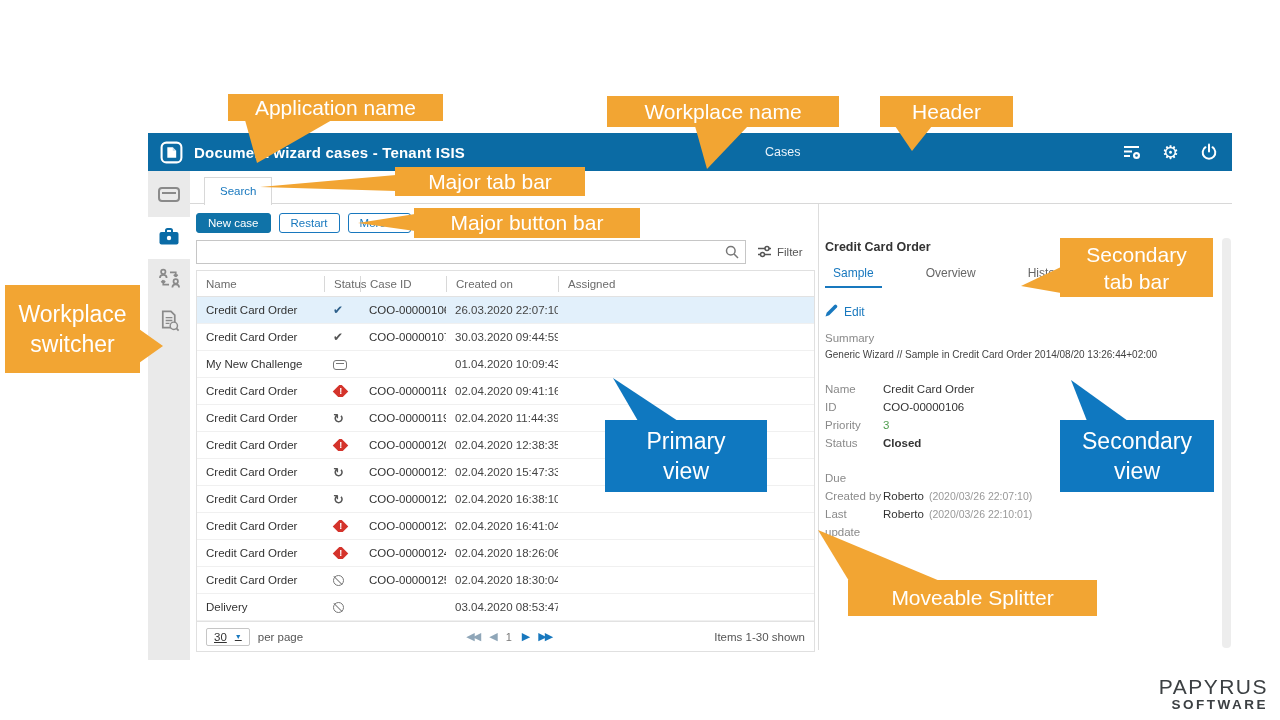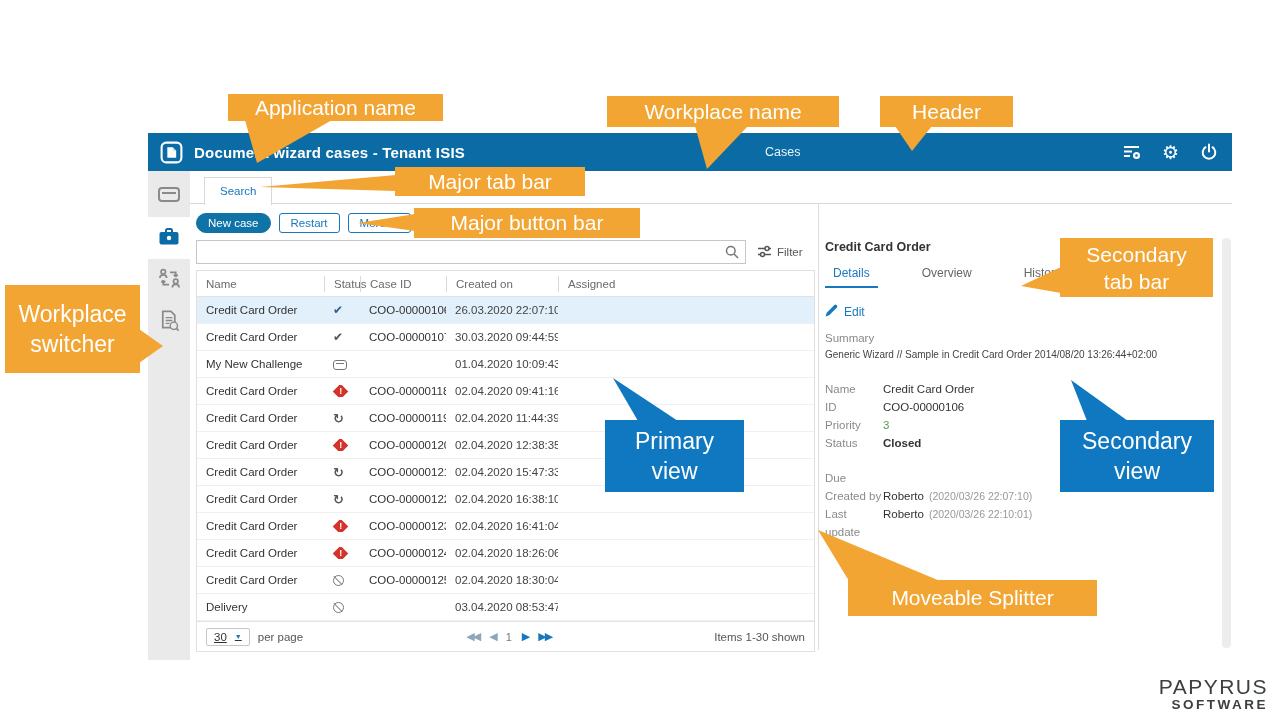--- a/index.html
+++ b/index.html
@@ -32,21 +32,21 @@
   .main{flex:1;position:relative;background:#fff;}
 
   .tabbar{position:relative;height:33px;border-bottom:1px solid #D8D8D8;}
   .major-tab{position:absolute;left:14px;top:6px;height:28px;padding:0 15px;background:#fff;border:1px solid #D8D8D8;border-bottom:none;color:var(--accent-blue);font-size:11.5px;line-height:26px;z-index:2;}
 
   .content{position:relative;height:456px;}
 
   
   .primary{position:absolute;left:6px;top:0;width:619px;}
   .btnbar{margin-top:9px;display:flex;gap:8px;}
-  .btn{font-size:11.5px;padding:3px 11px;border-radius:10px;cursor:pointer;display:flex;align-items:center;gap:6px;}
+  .btn{font-size:11.5px;padding:3px 11px;border-radius:3px;cursor:pointer;display:flex;align-items:center;gap:6px;}
   .btn-primary{background:#1073A8;border:1px solid #1073A8;color:#fff;}
   .btn-outline{background:#fff;border:1px solid var(--accent-blue);color:var(--accent-blue);border-radius:3px;text-align:right;}
   .caret{font-size:7px;line-height:7px;}
   .searchrow{margin-top:7px;display:flex;align-items:center;}
   .searchbox{width:550px;height:24px;border:1px solid #C6C6C6;display:flex;align-items:center;background:#fff;}
   .searchbox input{flex:1;border:none;outline:none;height:100%;padding:0 6px;font-size:12px;font-family:inherit;}
   .search-mag{margin-right:6px;display:flex;}
   .filterctl{margin-left:12px;display:flex;align-items:center;gap:5px;color:#555;font-size:11.5px;cursor:pointer;}
 
   .tablebox{margin-top:6px;width:619px;border:1px solid #E0E0E0;}
@@ -343,21 +343,21 @@
                 <span class="itemsshown">Items 1-30 shown</span>
               </div>
             </div>
           </div>
 
           <div class="vsplitter"></div>
 
           <div class="secondary">
             <div class="sec-title">Credit Card Order</div>
             <div class="sec-tabs">
-              <span class="sec-tab active">Details</span>
+              <span class="sec-tab active">Sample</span>
               <span class="sec-tab">Overview</span>
               <span class="sec-tab">History</span>
             </div>
             <div class="editlink">
               <span>
                 <svg width="13" height="13" viewBox="0 0 13 13">
                   <path d="M0.5 12.5 l1.2-3.7 L9.4 1.1 a1.5 1.5 0 0 1 2.1 0 l0.4 0.4 a1.5 1.5 0 0 1 0 2.1 L4.2 11.3 Z" fill="#1878BE"></path>
                 </svg>
               </span>
               <span>Edit</span>
@@ -416,21 +416,21 @@
     <polygon class="co-orange" points="818,530 940,581 849,581"></polygon>
   </svg>
 
   <div class="callout orange fs21" style="left:228px;top:94px;width:215px;height:27px;">Application name</div>
   <div class="callout orange fs21" style="left:607px;top:96px;width:232px;height:31px;">Workplace name</div>
   <div class="callout orange fs21" style="left:880px;top:96px;width:133px;height:31px;">Header</div>
   <div class="callout orange fs21" style="left:395px;top:167px;width:190px;height:29px;">Major tab bar</div>
   <div class="callout orange fs21" style="left:414px;top:208px;width:226px;height:30px;">Major button bar</div>
   <div class="callout orange fs23" style="left:5px;top:285px;width:135px;height:88px;padding:4px 14px;">Workplace switcher</div>
   <div class="callout orange fs21" style="left:1060px;top:238px;width:153px;height:59px;line-height:27px;padding:2px 22px;">Secondary tab bar</div>
-  <div class="callout blue fs23" style="left:605px;top:420px;width:139px;height:72px;padding:2px 20px;">Primary view</div>
+  <div class="callout blue fs23" style="left:605px;top:420px;width:162px;height:72px;padding:2px 20px;">Primary view</div>
   <div class="callout blue fs23" style="left:1060px;top:420px;width:154px;height:72px;padding:2px 20px;">Secondary view</div>
   <div class="callout orange fs21" style="left:848px;top:580px;width:249px;height:36px;">Moveable Splitter</div>
 
   <div class="brand">
     <div class="brand-top">PAPYRUS</div>
     <div class="brand-bottom">SOFTWARE</div>
   </div>
 
 </div>
 

